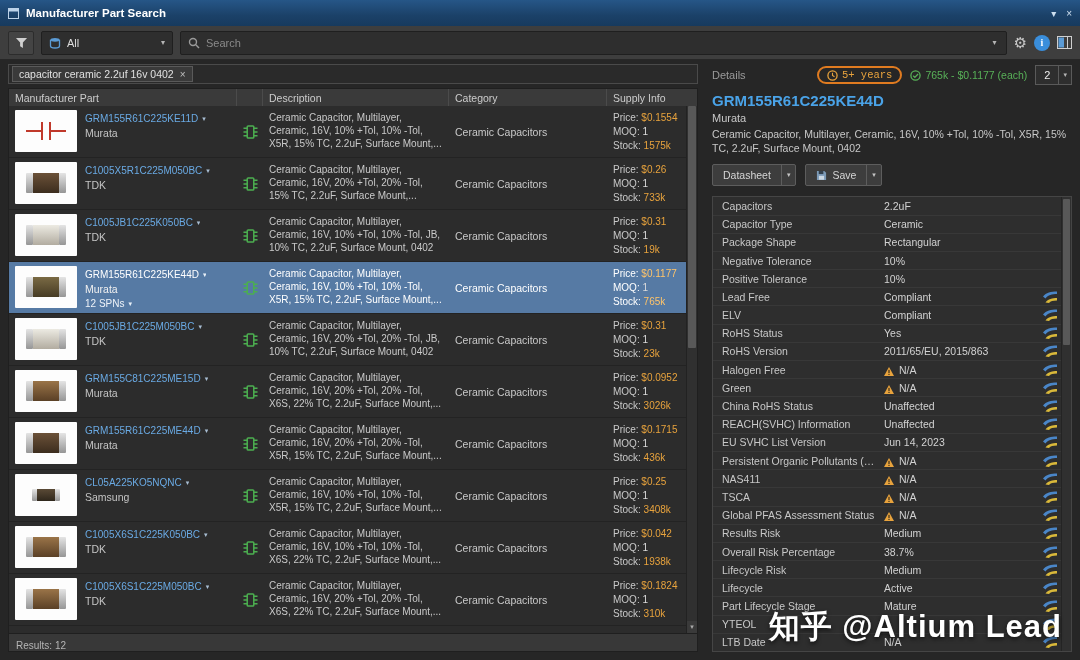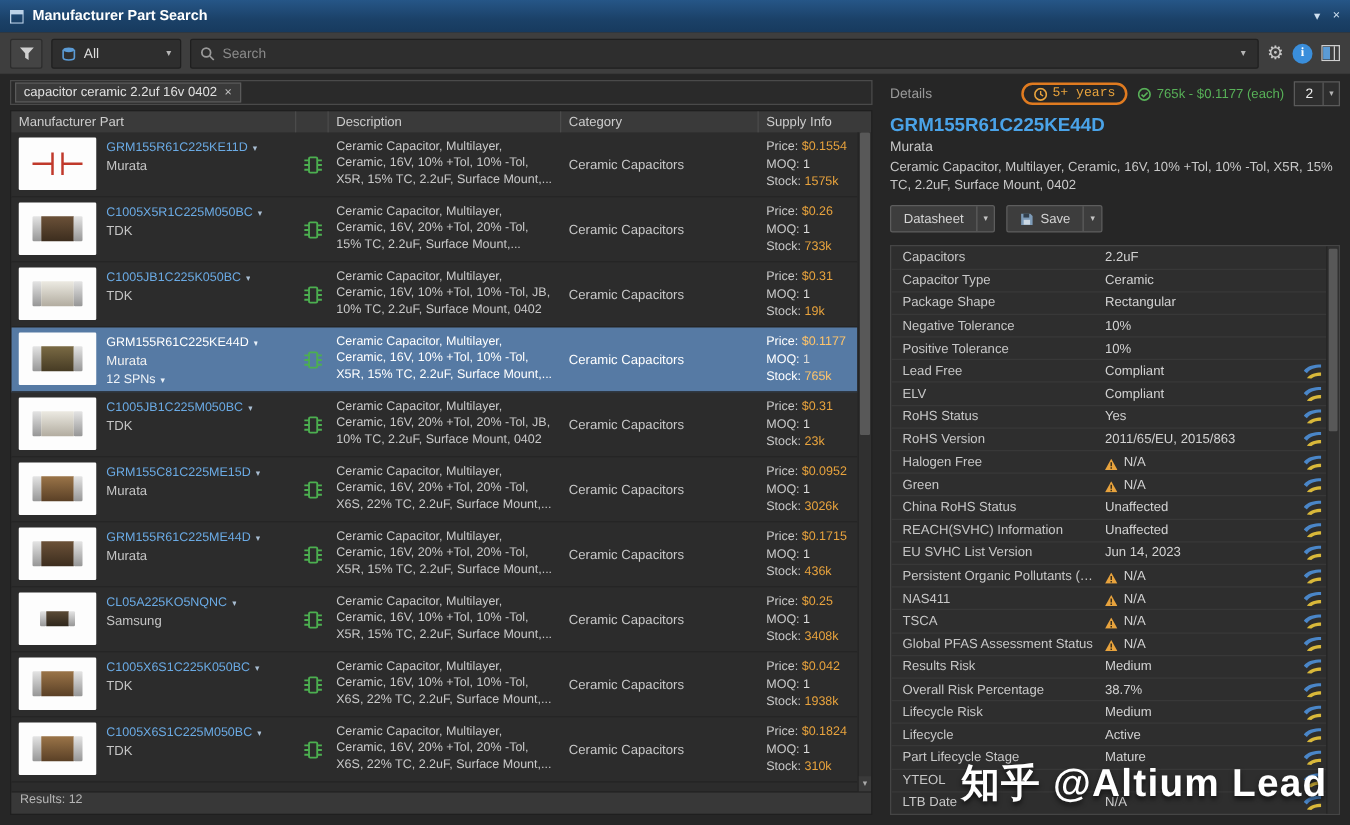--- a/index.html
+++ b/index.html
@@ -17,21 +17,21 @@
   }
   .tb-controls{ margin-left:auto; display:flex; gap:10px; color:#cfe0f0; font-size:10px; font-weight:normal;}
   .tb-controls span{ cursor:pointer; }
   
   .toolbar{
     height:34px; background:#3e3e3e; border-bottom:1px solid #272727;
     display:flex; align-items:center; gap:7px; padding:0 8px;
   }
   .tool-btn{ width:26px; height:24px; display:flex; align-items:center; justify-content:center;
     background:#444; border:1px solid #2c2c2c; border-radius:2px; cursor:pointer;}
-  .scope{ width:104px; height:24px; background:#2e2e2e; border:1px solid #1f1f1f; border-radius:2px;
+  .scope{ width:132px; height:24px; background:#2e2e2e; border:1px solid #1f1f1f; border-radius:2px;
     display:flex; align-items:center; gap:6px; padding:0 7px; color:#ddd; cursor:pointer;}
   .scope .caret{ margin-left:auto; font-size:8px; color:#b5b5b5;}
   .searchbox{ flex:1; height:24px; background:#2e2e2e; border:1px solid #1f1f1f; border-radius:2px;
     display:flex; align-items:center; gap:6px; padding:0 7px;}
   .searchbox input{ flex:1; background:transparent; border:none; outline:none; color:#ddd; font-size:11px;
     font-family:"Liberation Sans", sans-serif;}
   .searchbox input::placeholder{ color:#8a8a8a;}
   .searchbox .caret{ font-size:8px; color:#b5b5b5; cursor:pointer; padding:0 2px;}
   .gear{ font-size:15px; color:#c8c8c8; cursor:pointer; line-height:1;}
   .info-circle{ width:16px; height:16px; border-radius:50%; background:#3a8edb; color:#fff;
@@ -92,21 +92,21 @@
   .val{ color:#dcdcdc;}
   .val-orange{ color:#e8a33d;}
   .row.selected .val-orange{ color:#ffc46a;}
   
   .table-scrollbar{ position:absolute; top:17px; right:0; bottom:18px; width:11px;
     background:#303030; border-left:1px solid #222; cursor:pointer;}
   .t-thumb{ position:absolute; top:0; left:1px; right:1px; height:46%; background:#585858; border-radius:1px;}
   .t-arrow{ position:absolute; bottom:0; left:0; right:0; height:12px; display:flex; align-items:center;
     justify-content:center; font-size:7px; color:#aaa; background:#3a3a3a;}
   .statusbar{ height:18px; flex:none; background:#383838; border-top:1px solid #1f1f1f;
-    display:flex; align-items:flex-start; padding:0 7px; color:#b5b5b5; font-size:10px;}
+    display:flex; align-items:flex-end; padding:0 7px; color:#b5b5b5; font-size:10px;}
   
   .details{ flex:1; display:flex; flex-direction:column; min-width:0;}
   .details-header{ height:22px; display:flex; align-items:center; gap:8px; margin-bottom:4px;}
   .details-label{ color:#9a9a9a; font-size:11px; margin-right:auto;}
   .badge-years{ display:flex; align-items:center; gap:4px; border:2px solid #e07b20; border-radius:10px;
     padding:1px 8px; color:#e8a33d; font-size:10.5px; white-space:nowrap;font-family:Liberation Mono, monospace;}
   .badge-stock{ display:flex; align-items:center; gap:4px; color:#58b158; font-size:10.5px; white-space:nowrap;}
   .qty-btn{ display:flex; align-items:center; background:#2e2e2e; border:1px solid #5a5a5a; height:20px; cursor:pointer;}
   .qty-btn .num{ padding:0 8px; color:#eee; font-size:11px;}
   .qty-btn .arrow{ padding:0 4px; border-left:1px solid #5a5a5a; color:#b5b5b5; font-size:7px; align-self:stretch; display:flex; align-items:center;}

